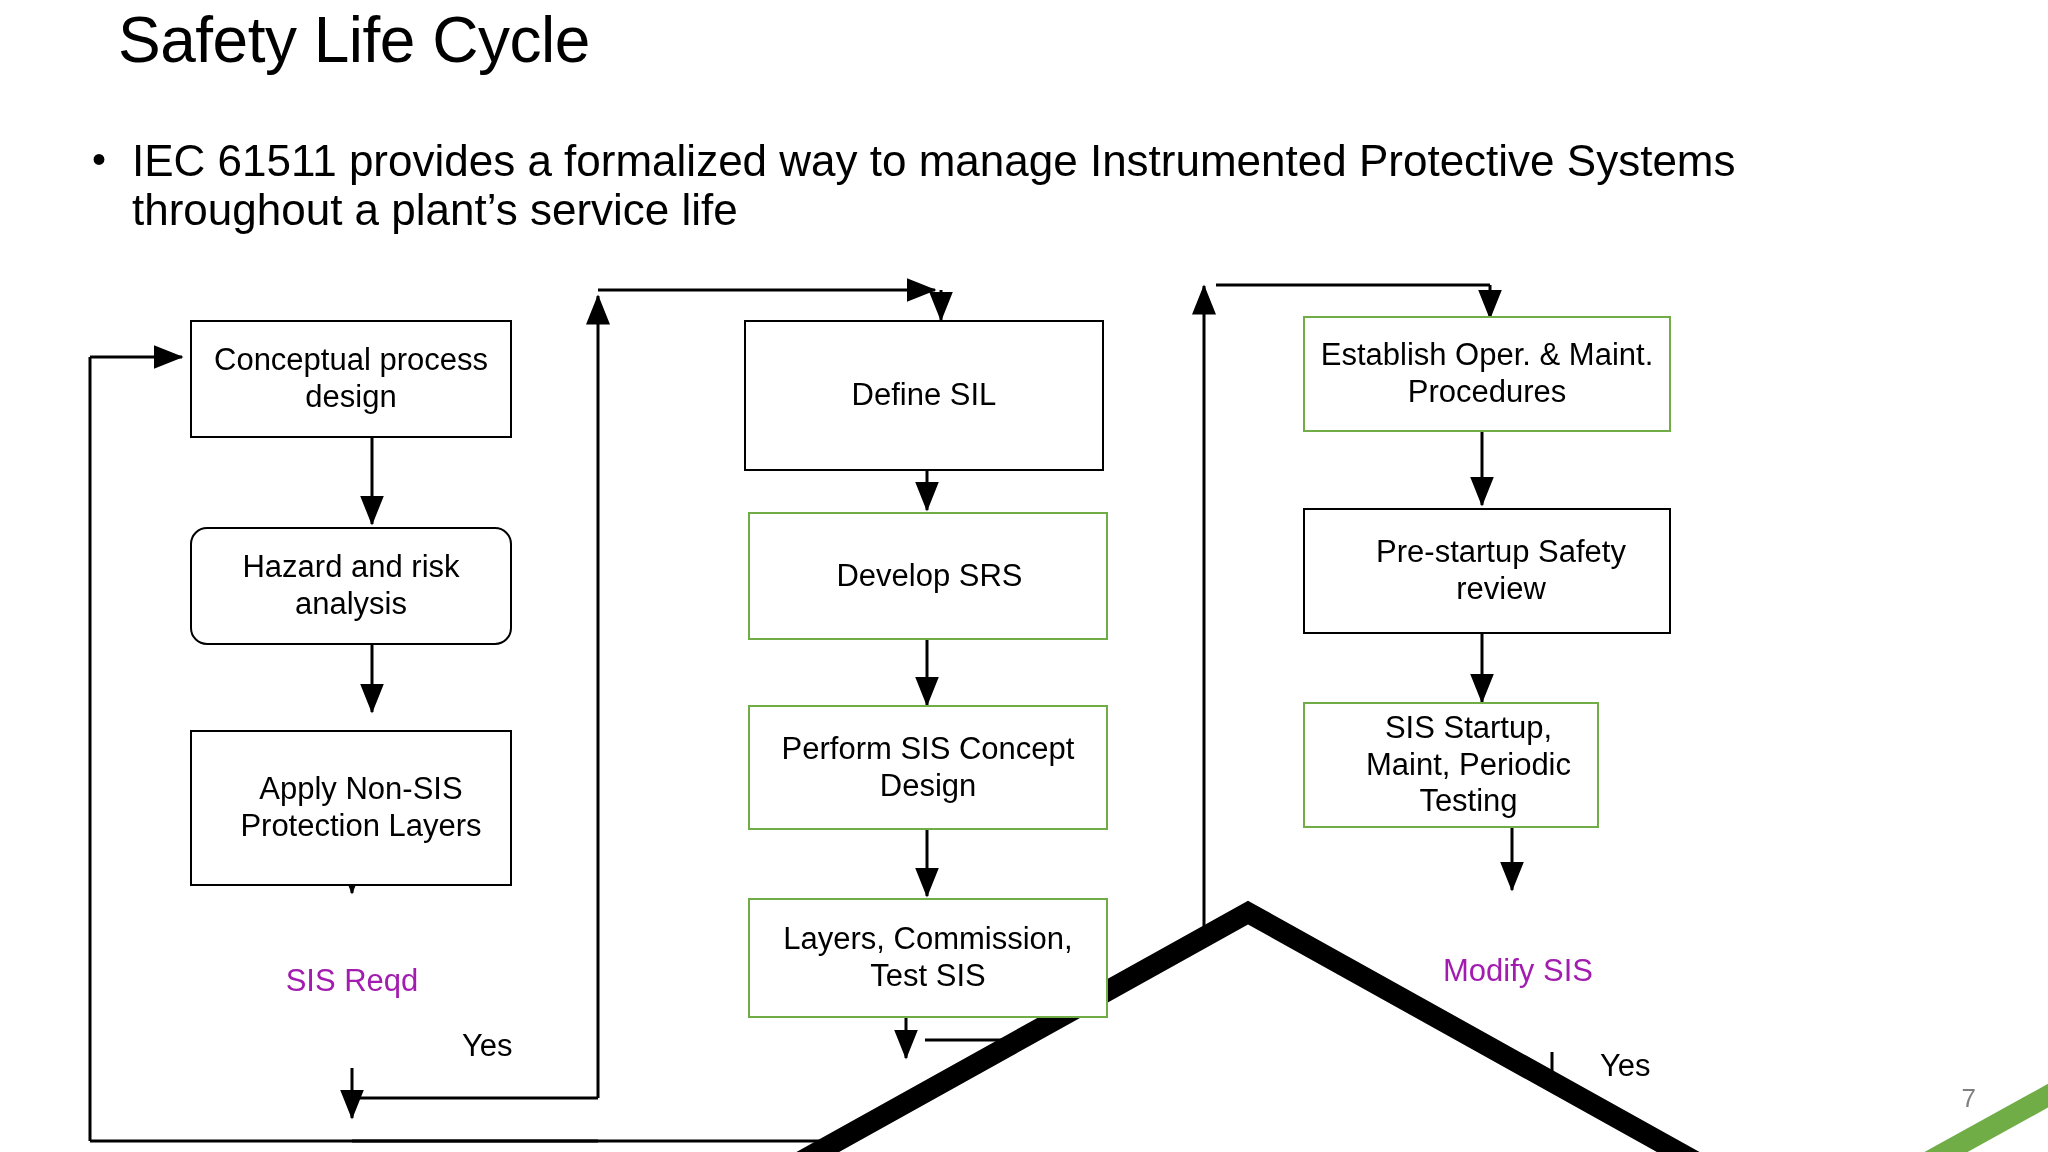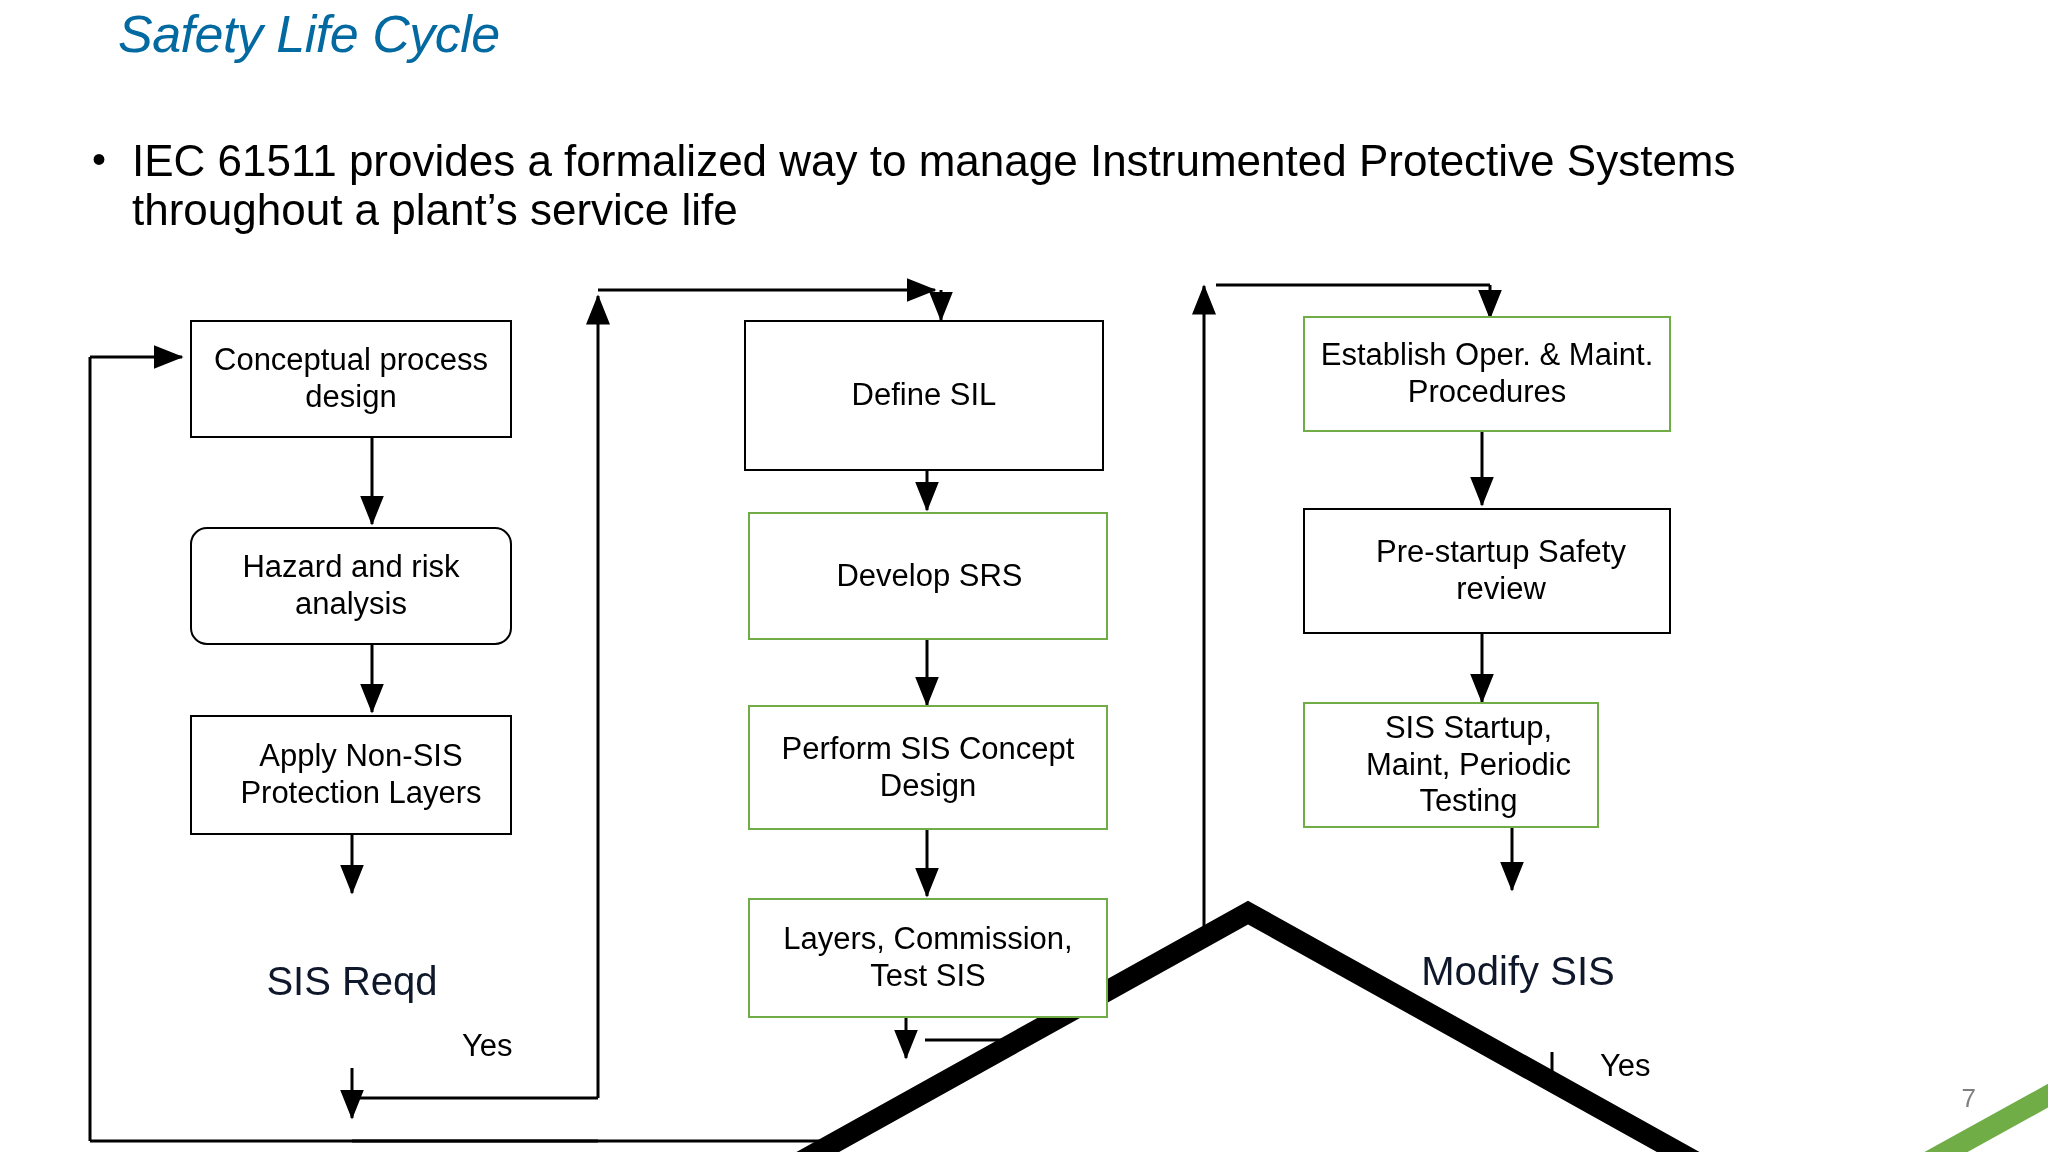--- a/index.html
+++ b/index.html
@@ -15,27 +15,26 @@
     font-family: "Liberation Sans", sans-serif;
     overflow: hidden;
   }
 
   
   #title {
     position: absolute;
     left: 118px;
     top: 8px;
     width: 1500px;
-    font-size: 52px;
+    font-size: 64px;
     line-height: 1.0;
-    color: #0369a1;
+    color: #000000;
     font-weight: 400;
     letter-spacing: -0.5px;
     white-space: nowrap;
-    font-style: italic;
   }
 
   
   #bullet-block {
     position: absolute;
     left: 92px;
     top: 136px;
     width: 1720px;
     font-size: 44px;
     line-height: 1.12;
@@ -105,23 +104,23 @@
   }
   .diamond-label {
     position: absolute;
     left: 0; top: 0;
     width: 100%;
     height: 100%;
     display: flex;
     align-items: center;
     justify-content: center;
     text-align: center;
-    font-size: 40px;
+    font-size: 31px;
     line-height: 1.22;
-    color: #0f172a;
+    color: #a21caf;
   }
 
   
   .edge-label {
     position: absolute;
     font-size: 31px;
     color: #000000;
     line-height: 1;
     white-space: nowrap;
   }
@@ -194,21 +193,21 @@
 
         <path d="M90,1141 L1540,1141" marker-end="url(#ah)"></path>
         <path d="M352,1141 L598,1141"></path>
       </g>
     </svg>
 
     <div class="node rect-black" style="left:190px; top:320px; width:322px; height:118px;">Conceptual process design</div>
 
     <div class="node rect-black" style="left:190px; top:527px; width:322px; height:118px;border-radius:17px;">Hazard and risk analysis</div>
 
-    <div class="node rect-black" style="left:190px; top:715px; width:322px; height:120px;padding-left:28px;">Apply Non-SIS Protection Layers</div>
+    <div class="node rect-black" style="left:190px; top:730px; width:322px; height:156px;padding-left:28px;">Apply Non-SIS Protection Layers</div>
 
     <div class="diamond-wrap" style="left:224px; top:893px; width:256px; height:176px;">
       <svg class="diamond-shape" viewBox="0 0 256 176" preserveAspectRatio="none">
         <polygon points="128,3 253,88 128,173 3,88" fill="#ffffff" stroke="#000000" stroke-width="3"></polygon>
       </svg>
       <div class="diamond-label">SIS Reqd</div>
     </div>
 
     <div class="edge-label" style="left:462px; top:1030px;">Yes</div>
 

